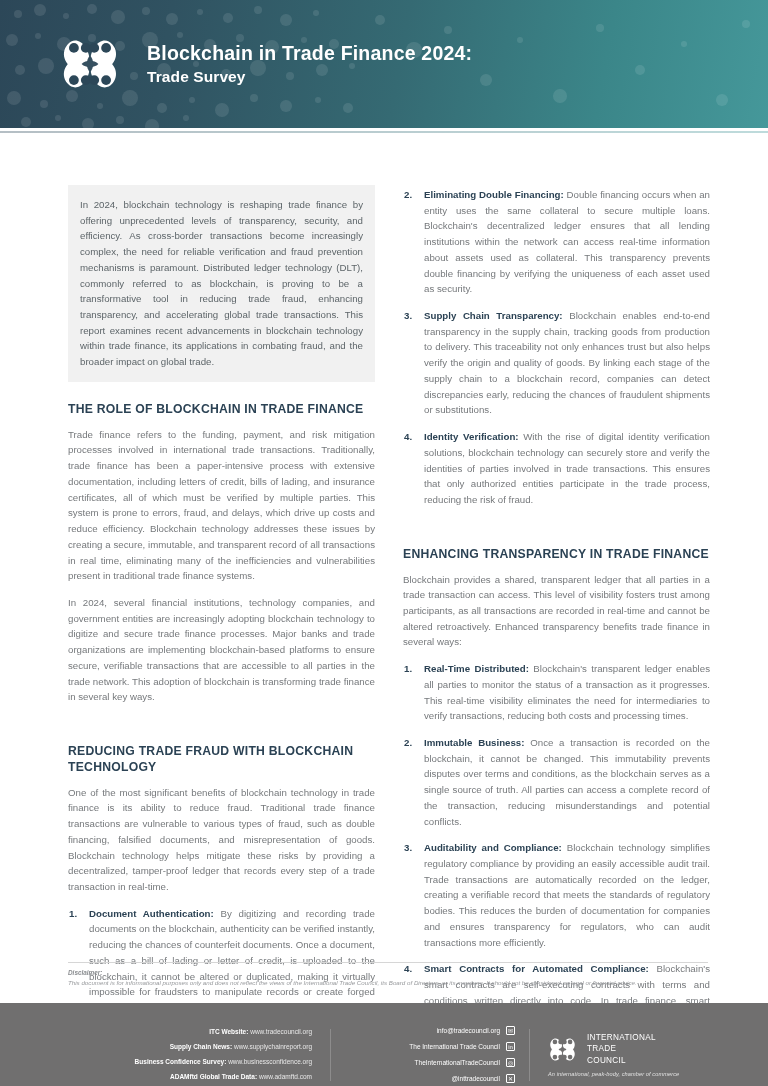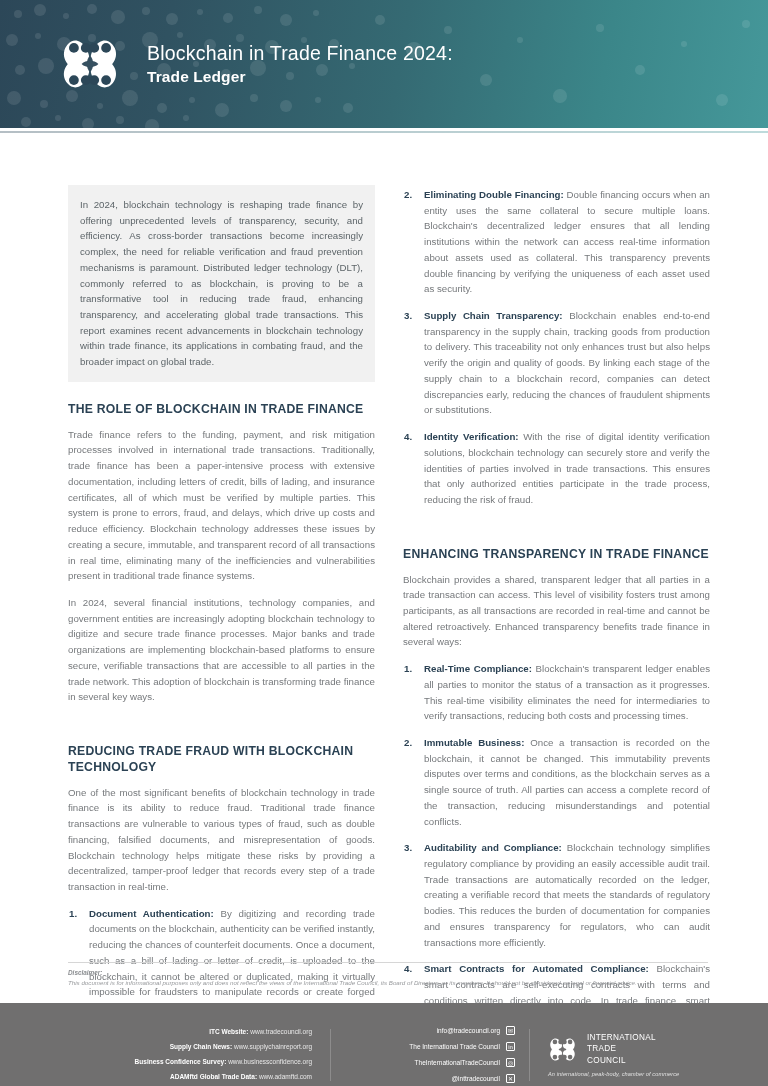--- a/index.html
+++ b/index.html
@@ -43,21 +43,21 @@
   }
   .header-logo {
     width: 70px;
     height: 70px;
     flex: 0 0 70px;
     margin-right: 22px;
   }
   .header-text { color: #ffffff; }
   .header-title-main {
     font-size: 19.5px;
-    font-weight: normal;
+    font-weight: bold;
     letter-spacing: 0.2px;
     line-height: 1.28;
     margin-bottom: 1px;
   }
   .header-title-sub {
     font-size: 15.5px;
     font-weight: bold;
     line-height: 1.34;
     letter-spacing: 0.1px;
   }
@@ -363,21 +363,21 @@
             <circle cx="73" cy="73" r="7"></circle>
         </g>
         <g fill="#2c4758" opacity="0.95">
           <path d="M50 38 C44 44 44 56 50 62 C56 56 56 44 50 38 Z"></path>
           <path d="M38 50 C44 44 56 44 62 50 C56 56 44 56 38 50 Z"></path>
         </g>
       </svg>
 
       <div class="header-text">
         <div class="header-title-main">Blockchain in Trade Finance 2024:</div>
-        <div class="header-title-sub">Trade Ledger</div>
+        <div class="header-title-sub">Trade Survey</div>
       </div>
     </div>
   </div>
   <div class="header-rule"></div>
   <div class="header-rule-grad"></div>
 
   <div class="content">
 
     <div class="col">
 
@@ -415,21 +415,21 @@
         </li>
       </ol>
 
       <div class="spacer-lg"></div>
 
       <h2 class="section-head">ENHANCING TRANSPARENCY IN TRADE FINANCE</h2>
       <p class="body-text">Blockchain provides a shared, transparent ledger that all parties in a trade transaction can access. This level of visibility fosters trust among participants, as all transactions are recorded in real-time and cannot be altered retroactively. Enhanced transparency benefits trade finance in several ways:</p>
 
       <ol class="num-list">
         <li>
-          <span class="li-title">Real-Time Compliance:</span><span> Blockchain's transparent ledger enables all parties to monitor the status of a transaction as it progresses. This real-time visibility eliminates the need for intermediaries to verify transactions, reducing both costs and processing times.</span>
+          <span class="li-title">Real-Time Distributed:</span><span> Blockchain's transparent ledger enables all parties to monitor the status of a transaction as it progresses. This real-time visibility eliminates the need for intermediaries to verify transactions, reducing both costs and processing times.</span>
         </li>
         <li>
           <span class="li-title">Immutable Business:</span><span> Once a transaction is recorded on the blockchain, it cannot be changed. This immutability prevents disputes over terms and conditions, as the blockchain serves as a single source of truth. All parties can access a complete record of the transaction, reducing misunderstandings and potential conflicts.</span>
         </li>
         <li>
           <span class="li-title">Auditability and Compliance:</span><span> Blockchain technology simplifies regulatory compliance by providing an easily accessible audit trail. Trade transactions are automatically recorded on the ledger, creating a verifiable record that meets the standards of regulatory bodies. This reduces the burden of documentation for companies and ensures transparency for regulators, who can audit transactions more efficiently.</span>
         </li>
         <li>
           <span class="li-title">Smart Contracts for Automated Compliance:</span><span> Blockchain's smart contracts are self-executing contracts with terms and conditions written directly into code. In trade finance, smart contracts can automatically enforce compliance by executing transactions once predefined conditions are met. This auto-</span>
         </li>

